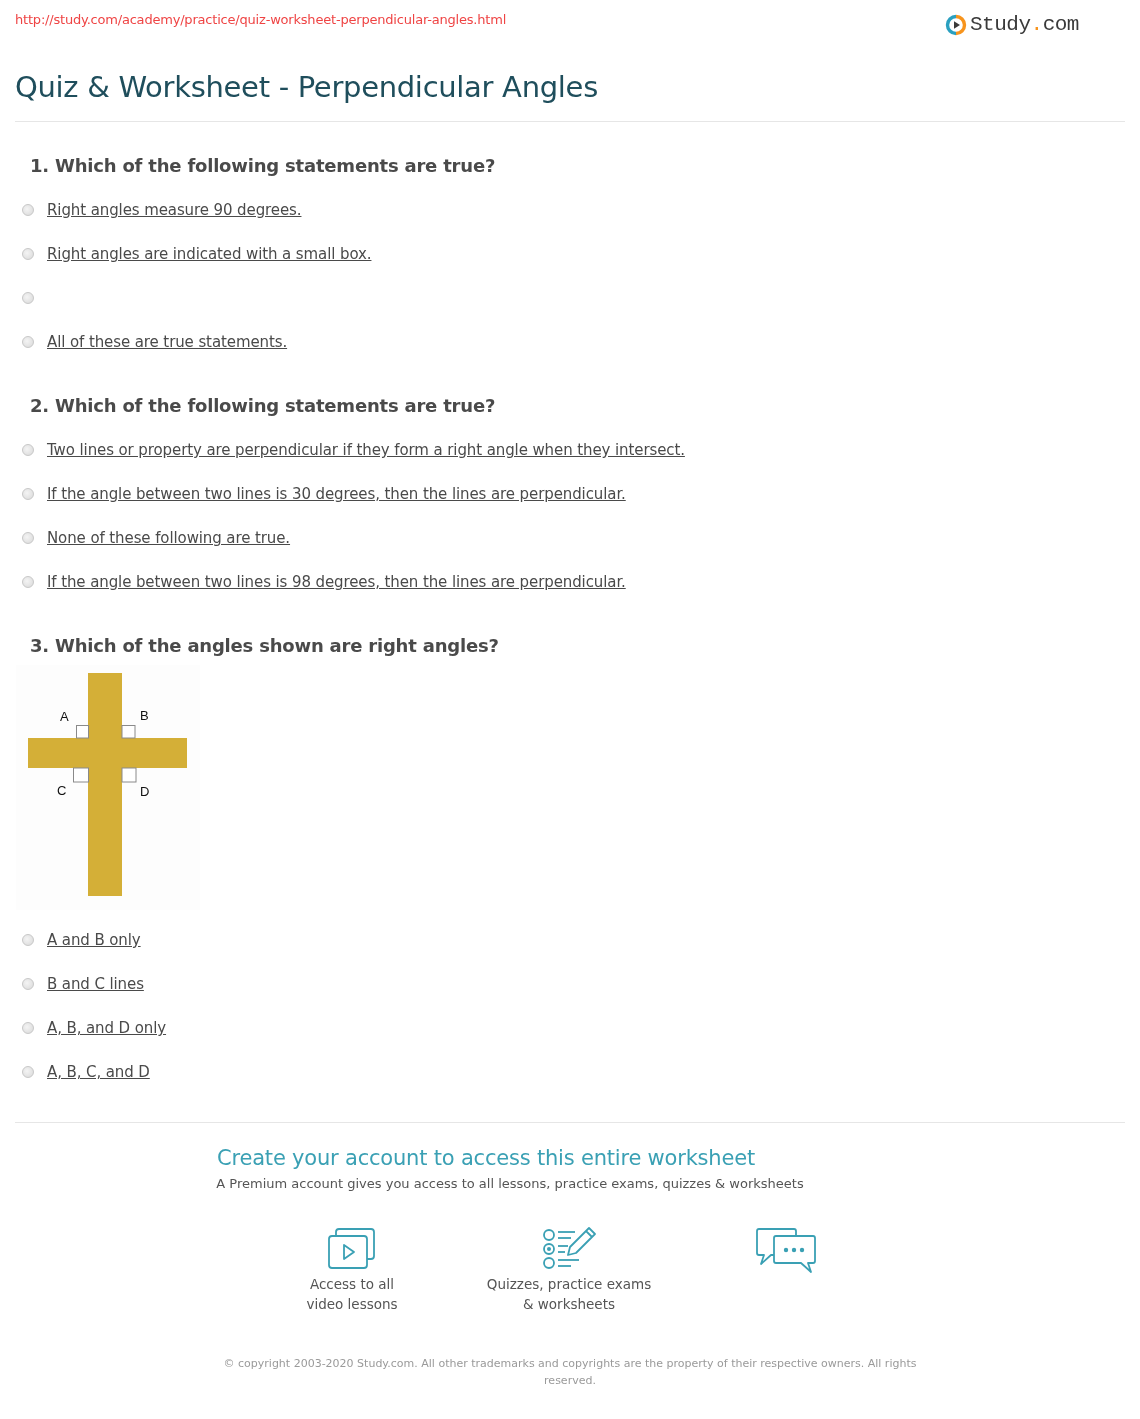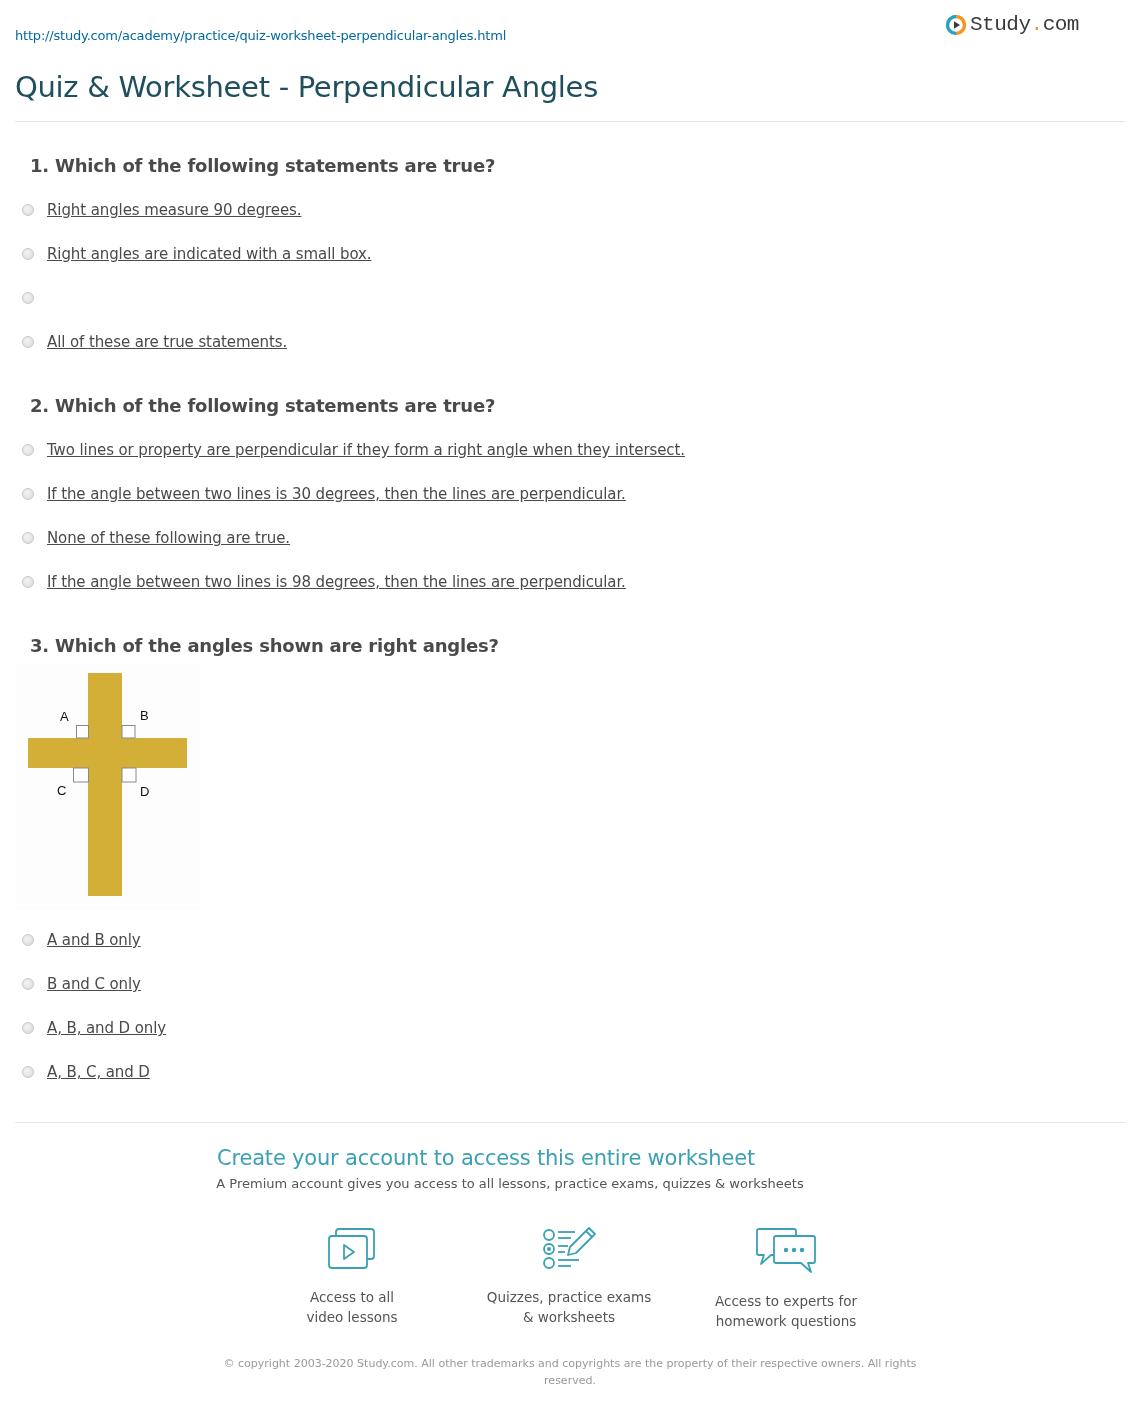--- a/index.html
+++ b/index.html
@@ -5,22 +5,22 @@
     * { box-sizing: border-box; margin: 0; padding: 0; }
     html, body { width: 1140px; background: #ffffff; }
     body {
       font-family: "DejaVu Sans", sans-serif;
       color: #4a4a4a;
       position: relative;
       height: 1419px;
       overflow: hidden;
     }
     .url {
-      position: absolute; left: 15px; top: 28px;
-      font-size: 13px; color: #0369a1; letter-spacing: -0.2px;
+      position: absolute; left: 15px; top: 12px;
+      font-size: 13px; color: #ef4444; letter-spacing: -0.2px;
     }
     .logo {
       position: absolute; left: 945px; top: 10px;
       display: flex; align-items: center;
       height: 30px;
     }
     .logo svg { width: 22px; height: 22px; margin-right: 3px; }
     .logo-text {
       font-family: Liberation Mono, monospace;
       font-size: 21px; color: #3a3a3a; letter-spacing: -0.5px; line-height: 30px;
@@ -61,21 +61,21 @@
     }
     .cta-sub {
       position: absolute; left: 0; width: 1020px; top: 1176px;
       text-align: center; font-size: 13px; color: #555;
     }
     .feature {
       position: absolute; top: 1226px; width: 220px; text-align: center;
     }
     .feature svg { display: block; margin: 0 auto; }
     .feature-label {
-      margin-top: 15px; font-size: 13.5px; color: #555; line-height: 20px;
+      margin-top: 2px; font-size: 13.5px; color: #555; line-height: 20px;
     }
     .copyright {
       position: absolute; left: 210px; width: 720px; top: 1355px;
       text-align: center; font-size: 11px; color: #9a9a9a; line-height: 17px;
     }
   </style>
 </head>
 <body>
 
 <div class="url">http://study.com/academy/practice/quiz-worksheet-perpendicular-angles.html</div>
@@ -147,21 +147,21 @@
     <text x="124" y="131" font-family="Liberation Sans, sans-serif" font-size="13" fill="#111">D</text>
   </svg>
 </div>
 <div class="choices" style="top:918px;">
   <div class="choice">
       <span class="radio"></span>
       <span class="choice-label">A and B only</span>
     </div>
   <div class="choice">
       <span class="radio"></span>
-      <span class="choice-label">B and C only</span>
+      <span class="choice-label">B and C lines</span>
     </div>
   <div class="choice">
       <span class="radio"></span>
       <span class="choice-label">A, B, and D only</span>
     </div>
   <div class="choice">
       <span class="radio"></span>
       <span class="choice-label">A, B, C, and D</span>
     </div>
 </div>
@@ -204,19 +204,15 @@
 </div>
 
 <div class="feature" style="left:676px;">
   <svg width="64" height="50" viewBox="0 0 64 50">
     <path d="M5 3 H40 Q42 3 42 5 V10 M5 3 Q3 3 3 5 V27 Q3 29 5 29 H10 L7 38 L17 29 H20" fill="none" stroke="#3aa0b4" stroke-width="1.8" stroke-linejoin="round"></path>
     <path d="M22 10 H59 Q61 10 61 12 V35 Q61 37 59 37 H54 L57 46 L47 37 H22 Q20 37 20 35 V12 Q20 10 22 10 Z" fill="#fff" stroke="#3aa0b4" stroke-width="1.8" stroke-linejoin="round"></path>
     <circle cx="32" cy="24" r="2.2" fill="#3aa0b4"></circle>
     <circle cx="40" cy="24" r="2.2" fill="#3aa0b4"></circle>
     <circle cx="48" cy="24" r="2.2" fill="#3aa0b4"></circle>
   </svg>
-  <div class="feature-label">
-    <div>Access to experts for</div>
-    <div>homework questions</div>
-  </div>
 </div>
 
 <div class="copyright">© copyright 2003-2020 Study.com. All other trademarks and copyrights are the property of their respective owners. All rights reserved.</div>
 
 </body></html>

